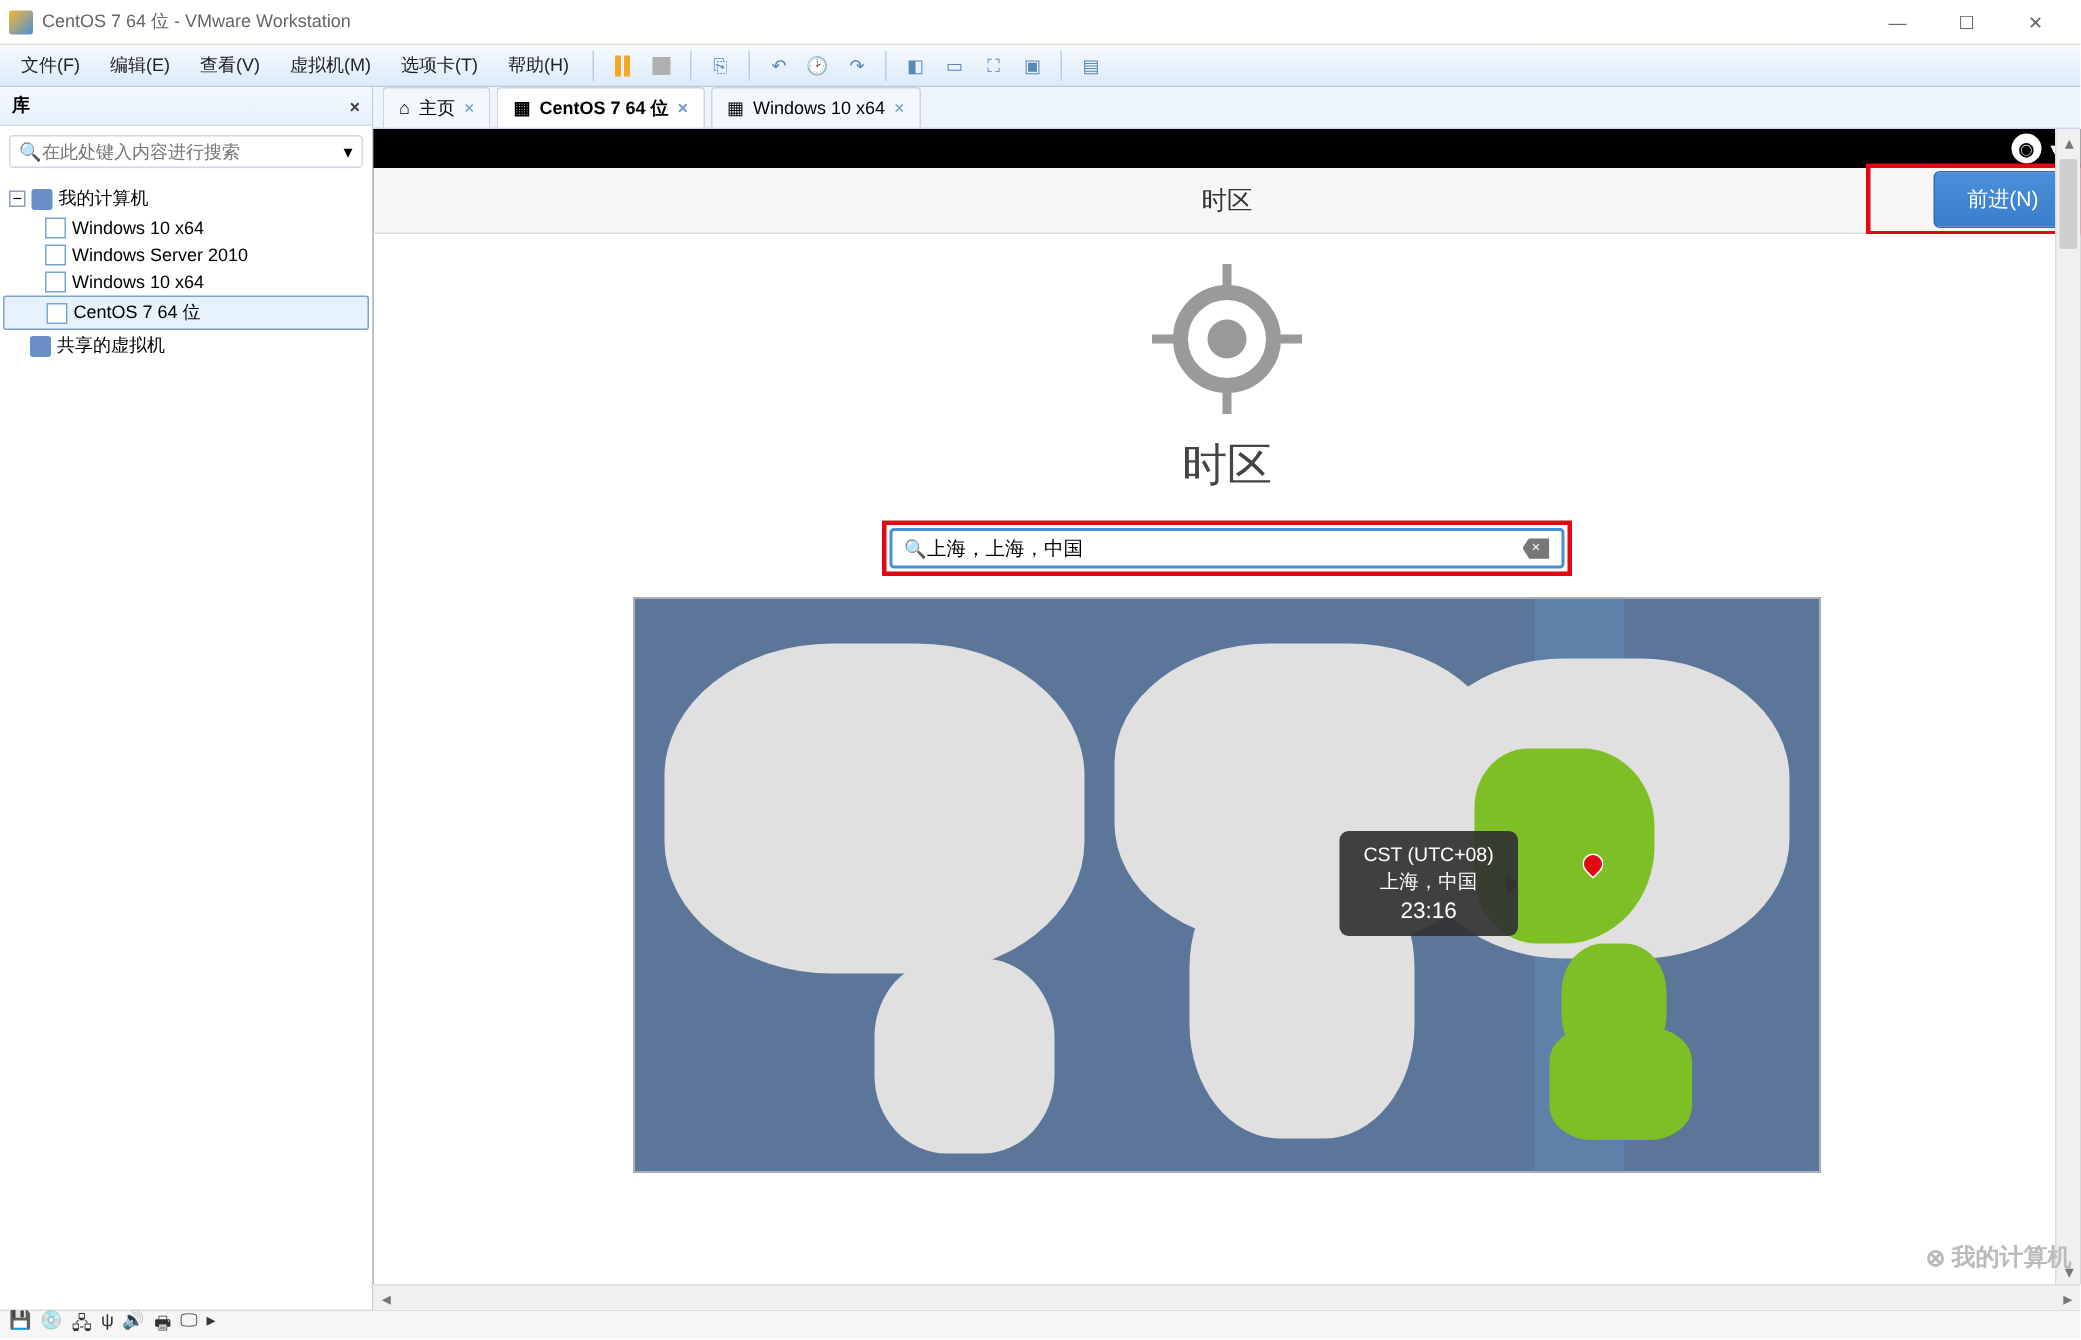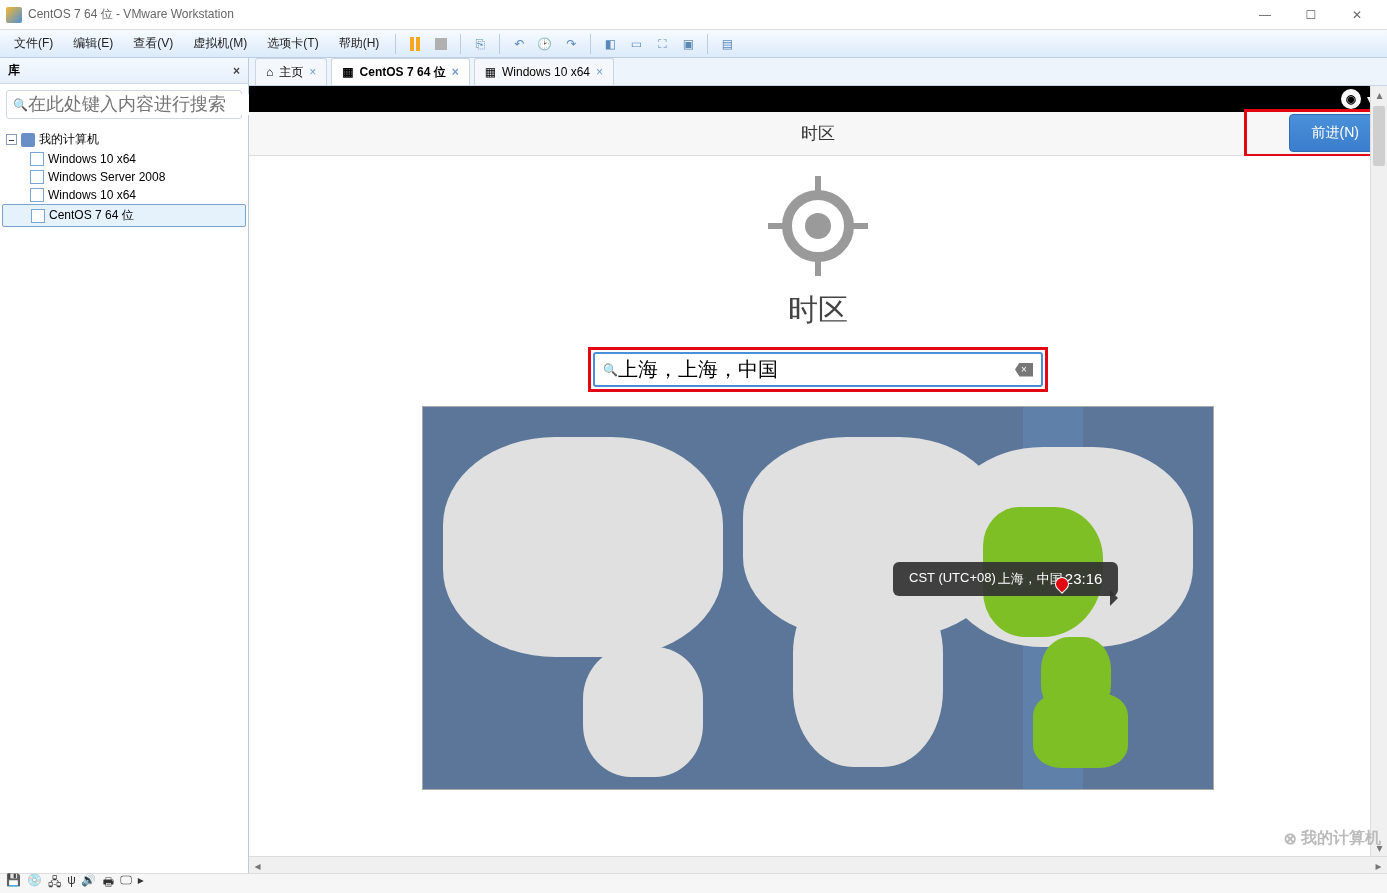--- a/index.html
+++ b/index.html
@@ -23,21 +23,21 @@
 
 
 .container { display:flex; height: calc(893px - 30px - 28px - 20px); }
 
 
 .sidebar { width: 249px; border-right: 1px solid #b8cde2; display:flex; flex-direction:column; }
 .lib-head { background: linear-gradient(#f4f9ff,#e6f0fb); padding: 4px 8px; display:flex; justify-content:space-between; align-items:center; border-bottom:1px solid #cddbec; font-weight: bold; }
 .lib-close { font-family: Arial; color:#444; }
 .search-row { padding: 6px; }
 .search-box { display:flex; align-items:center; border:1px solid #cfd8e3; border-radius:3px; padding:3px 6px; background:#fff; }
-.search-box input { border:none; outline:none; flex:1; font-size:18px; color:#888; }
+.search-box input { border:none; outline:none; flex:1; font-size:12px; color:#888; }
 .tree { padding: 4px 2px; flex:1; overflow:auto; }
 .tree-row { display:flex; align-items:center; padding:2px 4px; gap:4px; white-space:nowrap;}
 .tree-toggle { width:11px; height:11px; border:1px solid #8a9bb3; display:flex; align-items:center; justify-content:center; font-size:11px; line-height:0;}
 .tree-indent1 { padding-left: 28px; }
 .tree-icon { width:14px; height:14px; display:inline-block; }
 .tree-icon.pc{background:#6a8fc7;border-radius:2px;}
 .tree-icon.vm{border:1px solid #7aa6d6; background:#fff;}
 .tree-row.sel { background:#e5f1fb; border:1px solid #7da2ce; border-radius:2px; }
 
 
@@ -61,29 +61,29 @@
 .crosshair .dot{position:absolute;inset:0;margin:auto;width:26px;height:26px;background:#9a9a9a;border-radius:50%;}
 .crosshair .tick{position:absolute;background:#9a9a9a;}
 .tick.t1{width:6px;height:16px;left:47px;top:0;}
 .tick.t2{width:6px;height:16px;left:47px;bottom:0;}
 .tick.t3{height:6px;width:16px;top:47px;left:0;}
 .tick.t4{height:6px;width:16px;top:47px;right:0;}
 .big-title{font-size:30px;color:#444;margin-top:14px;font-weight:300;}
 .sub{font-size:14px;color:#787878;margin-top:18px;}
 .search-wrap{margin-top:16px;border:3px solid #e30613;padding:2px 2px;}
 .tz-search{width:450px;display:flex;align-items:center;border:2px solid #4a90d9;border-radius:3px;padding:4px 8px;background:#fff;}
-.tz-search input{flex:1;border:none;outline:none;font-size:20px;}
+.tz-search input{flex:1;border:none;outline:none;font-size:13px;}
 .clear-ic{width:18px;height:14px;background:#777;clip-path:polygon(25% 0,100% 0,100% 100%,25% 100%,0 50%);display:flex;align-items:center;justify-content:center;color:#fff;font-size:10px;}
 .map { width: 792px; height: 384px; background: linear-gradient(#5b7698,#5b7698); margin-top:14px; position:relative; overflow:hidden; border:1px solid #aaa;}
 .land{position:absolute;background:#e0e0e0;border-radius:40%;}
 .tz-band{position:absolute;top:0;bottom:0;left:600px;width:60px;background:rgba(100,150,200,0.35);}
 .highlight-cn{position:absolute;left:560px;top:100px;width:120px;height:130px;background:#7fbf26;border-radius:30% 40% 50% 35%;}
 .highlight-sea{position:absolute;left:618px;top:230px;width:70px;height:80px;background:#7fbf26;border-radius:40%;}
 .highlight-au{position:absolute;left:610px;top:286px;width:95px;height:75px;background:#7fbf26;border-radius:30%;}
-.tooltip{position:absolute;left:470px;top:155px;background:rgba(50,50,50,0.92);color:#fff;border-radius:6px;padding:8px 16px;text-align:center;font-size:13px;display:flex;flex-direction:row;gap:2px;}
+.tooltip{position:absolute;left:470px;top:155px;background:rgba(50,50,50,0.92);color:#fff;border-radius:6px;padding:8px 16px;text-align:center;font-size:13px;display:flex;flex-direction:column;gap:2px;}
 .tooltip::after{content:"";position:absolute;right:-8px;top:28px;border:8px solid transparent;border-left-color:rgba(50,50,50,0.92);}
 .pin{position:absolute;left:632px;top:170px;width:14px;height:14px;background:#e30613;border-radius:50% 50% 50% 0;transform:rotate(-45deg);border:1px solid #fff;}
 
 .hscroll{height:17px;background:#f0f0f0;border-top:1px solid #ddd;position:relative;}
 .hscroll .ar{position:absolute;width:17px;height:17px;display:flex;align-items:center;justify-content:center;color:#777;}
 .hscroll .ar.l{left:0;} .hscroll .ar.r{right:0;}
 .vscroll{position:absolute;right:0;top:28px;bottom:17px;width:17px;background:#f0f0f0;border-left:1px solid #ddd;}
 .vscroll .ar{position:absolute;width:17px;height:17px;display:flex;align-items:center;justify-content:center;color:#777;}
 .vscroll .ar.u{top:0;}.vscroll .ar.d{bottom:0;}
 .vscroll .thumb{position:absolute;left:2px;right:2px;top:20px;height:60px;background:#cfcfcf;border-radius:2px;}
@@ -157,30 +157,34 @@
         <span class="tree-toggle">−</span>
         <span class="tree-icon pc"></span>
         <span>我的计算机</span>
       </div>
       <div class="tree-row tree-indent1">
           <span class="tree-icon vm"></span>
           <span>Windows 10 x64</span>
         </div>
       <div class="tree-row tree-indent1">
           <span class="tree-icon vm"></span>
-          <span>Windows Server 2008</span>
+          <span>Windows Server 2010</span>
         </div>
       <div class="tree-row tree-indent1">
           <span class="tree-icon vm"></span>
           <span>Windows 10 x64</span>
         </div>
       <div class="tree-row tree-indent1 sel">
           <span class="tree-icon vm"></span>
           <span>CentOS 7 64 位</span>
         </div>
+      <div class="tree-row">
+        <span class="tree-icon pc" style="margin-left:14px"></span>
+        <span>共享的虚拟机</span>
+      </div>
     </div>
   </div>
 
   <div class="right">
     <div class="tabs">
       <div class="tab">
           <span>⌂</span>
           <span>主页</span>
           <span class="x">×</span>
         </div>

